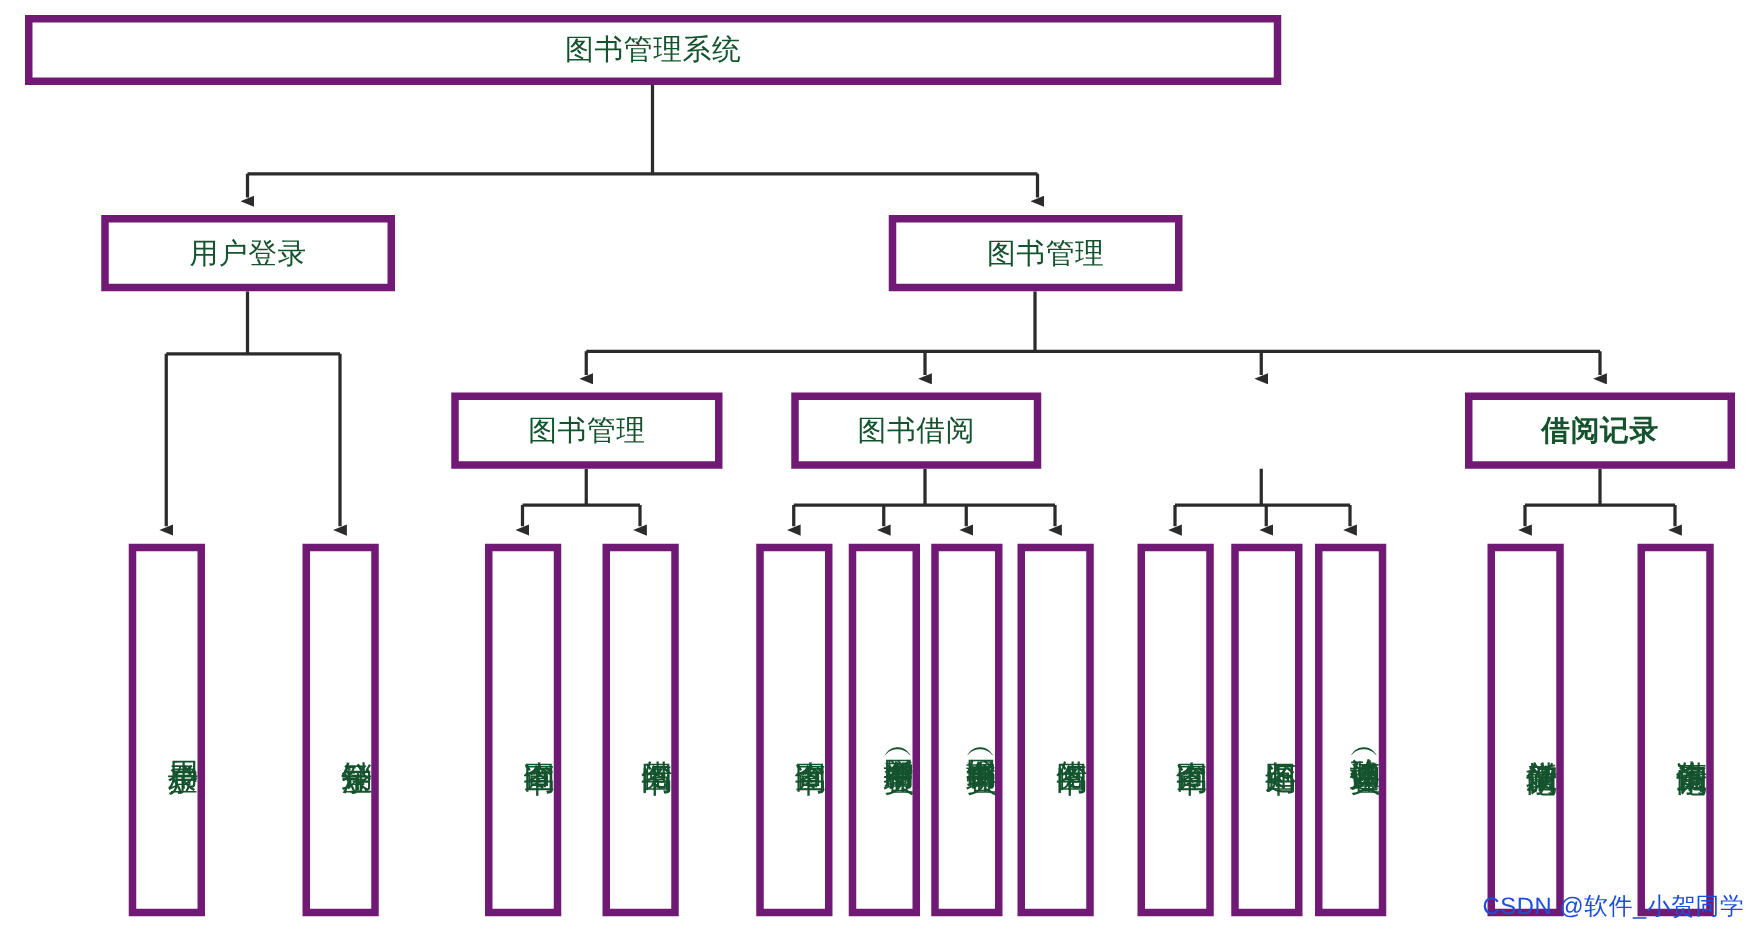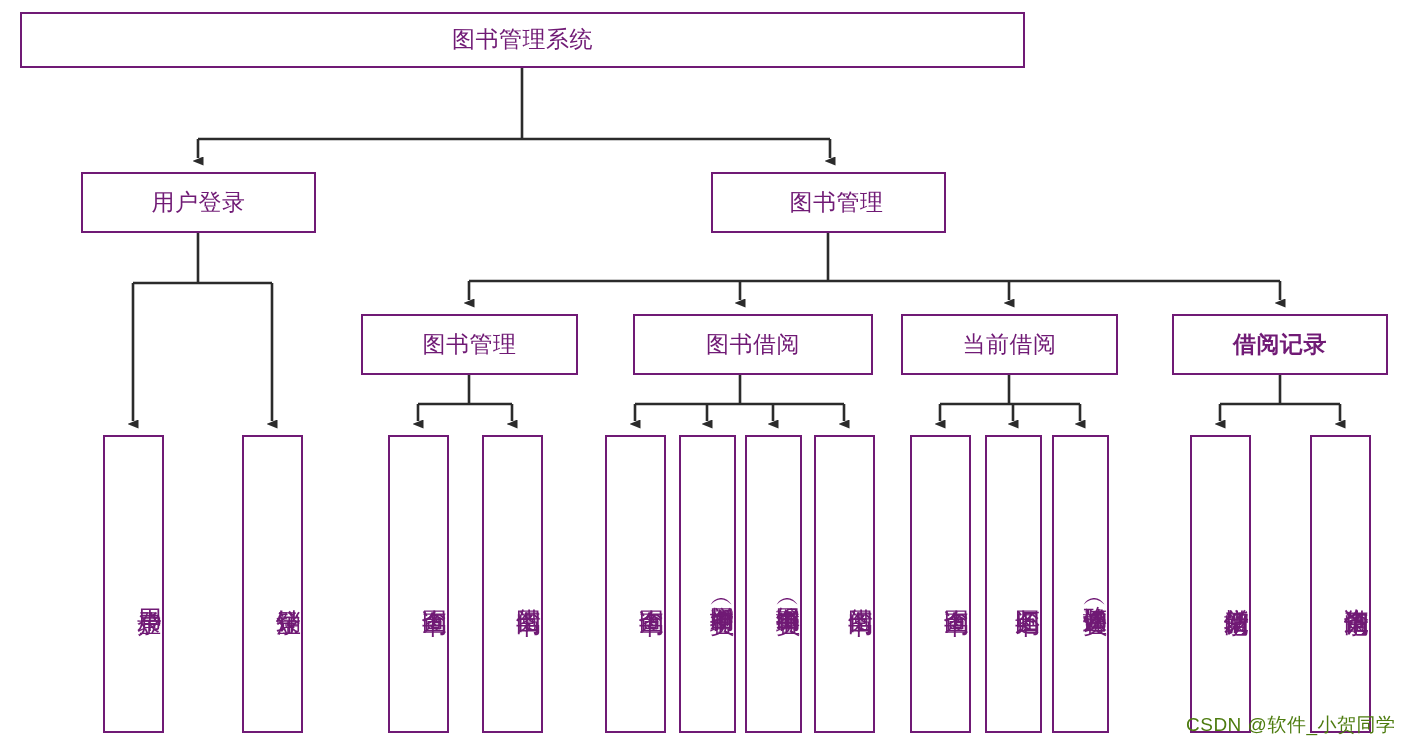--- a/index.html
+++ b/index.html
@@ -13,26 +13,26 @@
   #canvas {
     position: relative;
     width: 1405px;
     height: 747px;
     background: #ffffff;
     overflow: hidden;
   }
   .node {
     position: absolute;
     box-sizing: border-box;
-    border: 2px solid #701a75;
+    border: 6px solid #701a75;
     background: #ffffff;
     display: flex;
     align-items: center;
     justify-content: center;
-    color: #701a75;
+    color: #14532d;
   }
   .node .label {
     white-space: pre;
     line-height: 1.12;
     letter-spacing: 0.5px;
   }
   .node.horiz .label {
     font-size: 23px;
   }
   .node.vert {
@@ -58,21 +58,21 @@
     top: 0;
     width: 1405px;
     height: 747px;
     pointer-events: none;
   }
   .watermark {
     position: absolute;
     left: 1186px;
     top: 712px;
     font-size: 19px;
-    color: #4d7c0f;
+    color: #1d4ed8;
     white-space: nowrap;
     letter-spacing: 0.5px;
   }
 </style>
 </head>
 <body>
 
 <div id="canvas">
 
   <svg id="edges" viewBox="0 0 1405 747" xmlns="http://www.w3.org/2000/svg">
@@ -132,25 +132,22 @@
   <div class="node horiz" style="left:81px; top:172px; width:235px; height:61px;">
     <span class="label">用户登录</span>
   </div>
   <div class="node horiz" style="left:711px; top:172px; width:235px; height:61px;padding-left:16px;">
     <span class="label">图书管理</span>
   </div>
 
   <div class="node horiz" style="left:361px; top:314px; width:217px; height:61px;">
     <span class="label">图书管理</span>
   </div>
-  <div class="node horiz" style="left:633px; top:314px; width:240px; height:61px;">
+  <div class="node horiz" style="left:633px; top:314px; width:200px; height:61px;">
     <span class="label">图书借阅</span>
-  </div>
-  <div class="node horiz" style="left:901px; top:314px; width:217px; height:61px;">
-    <span class="label">当前借阅</span>
   </div>
   <div class="node horiz" style="left:1172px; top:314px; width:216px; height:61px;font-weight:bold;">
     <span class="label">借阅记录</span>
   </div>
 
   <div class="node vert" style="left:103px; top:435px; width:61px; height:298px;">
     <span class="label">用户登录</span>
   </div>
   <div class="node vert" style="left:242px; top:435px; width:61px; height:298px;">
     <span class="label">注销登录</span>

